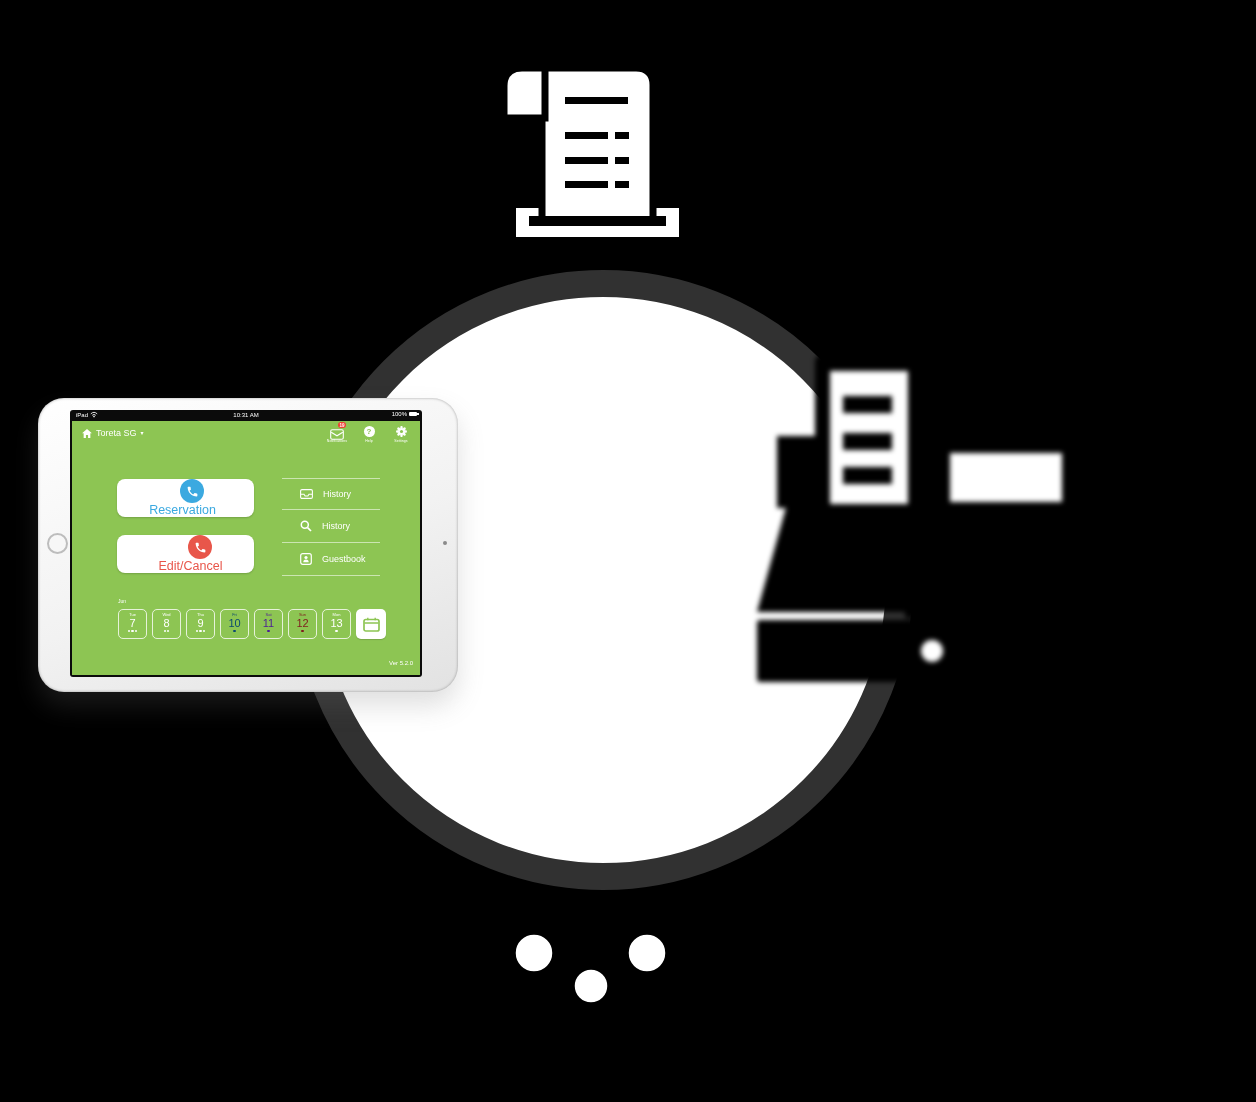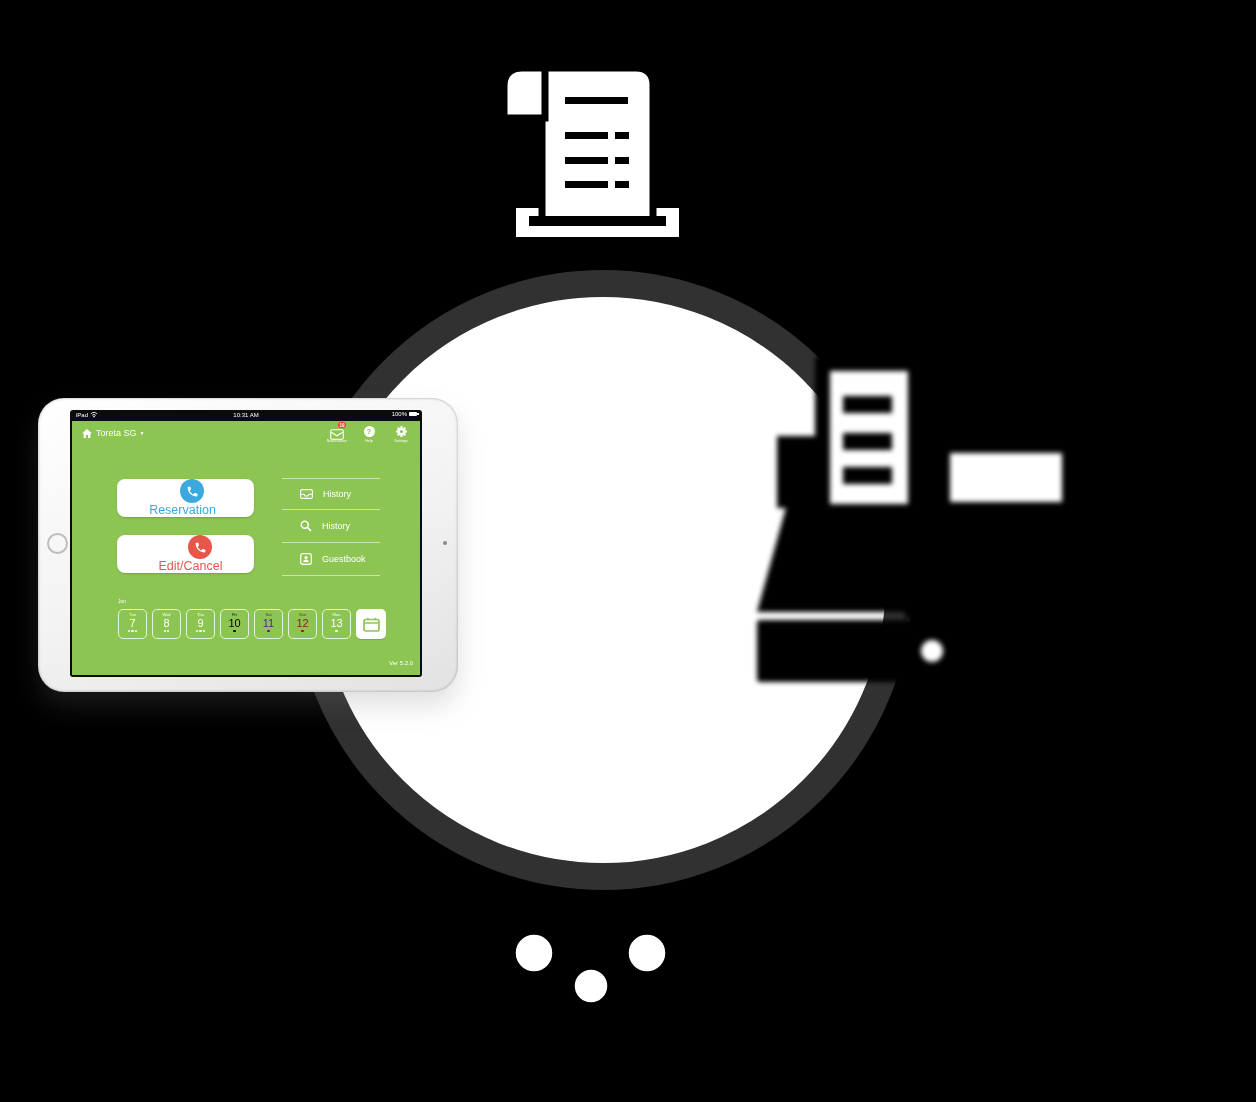--- a/index.html
+++ b/index.html
@@ -247,21 +247,21 @@
           </div>
           <div class="day" style="color: rgb(255, 255, 255);">
             <span class="dow">Thu</span>
             <span class="num">9</span>
             <span class="dots">
                 <i></i>
                 <i></i>
                 <i></i>
               </span>
           </div>
-          <div class="day" style="color: #000000;">
+          <div class="day" style="color: #0c4a6e;">
             <span class="dow">Fri</span>
             <span class="num">10</span>
             <span class="dots">
                 <i></i>
               </span>
           </div>
           <div class="day" style="color: #4c1d95;">
             <span class="dow">Sat</span>
             <span class="num">11</span>
             <span class="dots">

